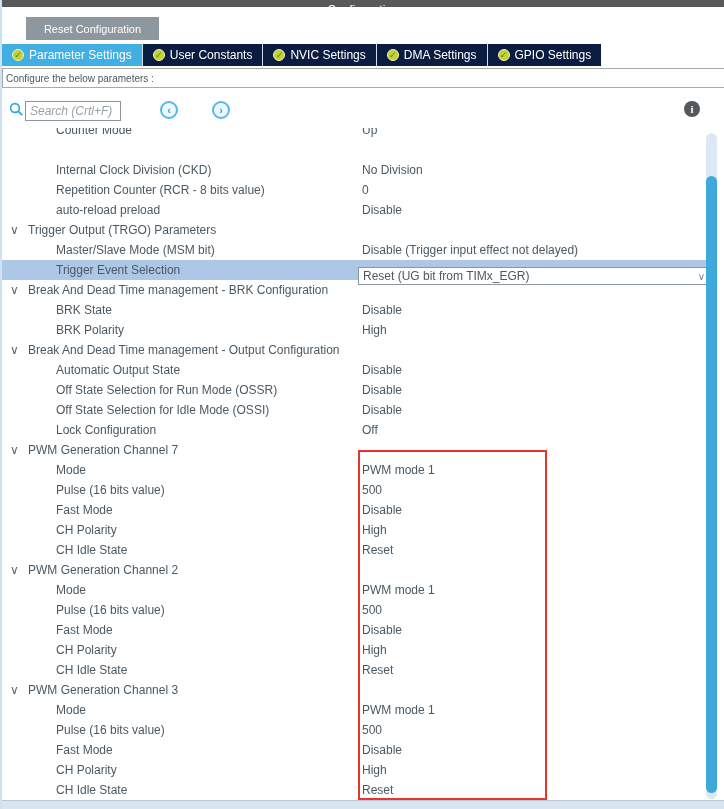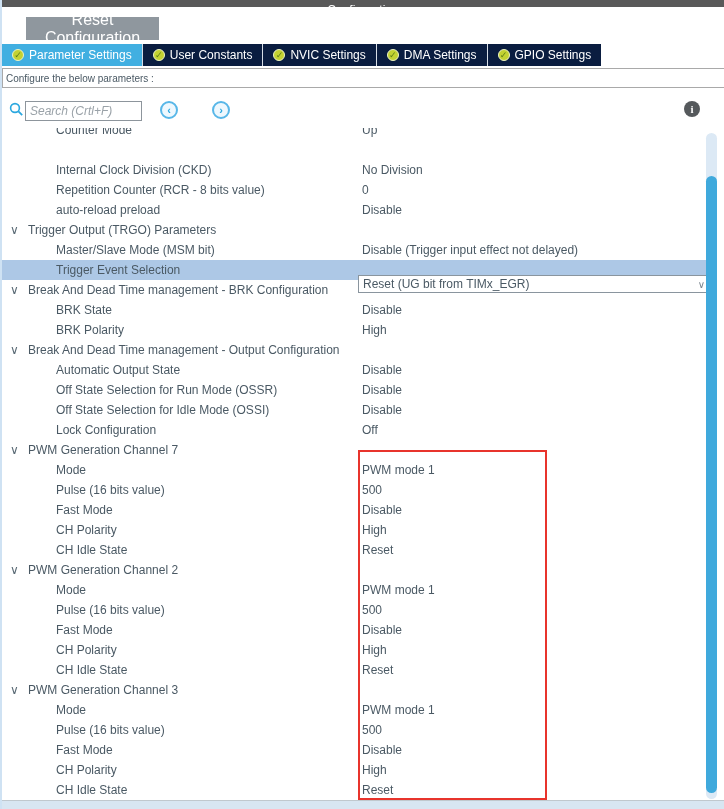--- a/index.html
+++ b/index.html
@@ -12,21 +12,21 @@
     border-left:2px solid #cfe2f3; }
 
   
   .titlebar { position:absolute; left:0; top:0; width:100%; height:7px;
     background:#595959; overflow:hidden; text-align:center; }
   .titlebar span { color:#ffffff; font-size:12px; line-height:12px; display:inline-block;
     margin-top:-6px; }
 
   
   .reset-btn { position:absolute; left:24px; top:17px; width:133px; height:23px;
-    background:#8f979e; color:#ffffff; font-size:16px; border:none;
+    background:#8f979e; color:#ffffff; font-size:11px; border:none;
     display:flex; align-items:center; justify-content:center; cursor:pointer; }
 
   
   .tabs { position:absolute; left:0; top:44px; height:22px; display:flex; }
   .tab { height:22px; display:flex; align-items:center; gap:5px; padding:0 10px;
     background:#0a1d40; color:#ffffff; font-size:12px; white-space:nowrap;
     border-left:1px solid #d7dde6; cursor:pointer; }
   .tab:first-child { border-left:none; }
   .tab.active { background:#41afe1; }
   .badge { width:12px; height:12px; border-radius:50%;
@@ -34,21 +34,21 @@
     font-size:9px; line-height:10px; text-align:center; font-weight:bold; flex:0 0 12px; }
 
   
   .config-bar { position:absolute; left:0; top:68px; width:723px; height:20px;
     border:1px solid #a9a9a9; font-size:10px; color:#4a5964;
     display:flex; align-items:center; padding-left:3px; background:#fff; }
 
   
   .search-row { position:absolute; left:0; top:96px; width:724px; height:32px; }
   .mag { position:absolute; left:7px; top:6px; }
-  .search-input { position:absolute; left:23px; top:5px; width:117px; height:20px;
+  .search-input { position:absolute; left:23px; top:5px; width:96px; height:20px;
     border:1px solid #8d959c; font-size:12px; font-style:italic; color:#555;
     padding:4px 4px; outline:none; font-family:"Liberation Sans",sans-serif; }
   .search-input::placeholder { color:#9aa2a8; font-style:italic; }
   .circle-btn { position:absolute; top:5px; width:18px; height:18px; border-radius:50%;
     border:2px solid #58b7e8; background:#eef8fe; color:#2aa7df;
     display:flex; align-items:center; justify-content:center;
     font-size:11px; font-weight:bold; cursor:pointer; line-height:1; }
   .circle-btn.prev { left:158px; }
   .circle-btn.next { left:210px; }
   .info-btn { position:absolute; right:26px; top:5px; width:16px; height:16px;
@@ -60,21 +60,21 @@
   #param-list { position:absolute; left:0; top:128px; width:706px; height:672px;
     overflow:hidden; }
   .row { position:absolute; left:0; width:706px; height:20px; font-size:12px;
     color:#4a5964; display:block; }
   .row.selected { background:#adc8e6; }
   .chev { position:absolute; left:8px; top:2px; width:14px; color:#5a6a75;
     font-size:12px; line-height:16px; cursor:pointer; }
   .slabel { position:absolute; left:26px; top:3px; white-space:nowrap; }
   .plabel { position:absolute; left:54px; top:3px; white-space:nowrap; }
   .pvalue { position:absolute; left:360px; top:3px; white-space:nowrap; cursor:default; }
-  .combo { position:absolute; left:356px; top:15px; width:354px; height:18px;
+  .combo { position:absolute; left:356px; top:7px; width:354px; height:18px;
     background:#ffffff; border:1px solid #8a959e; font-size:12px; color:#4a5964;
     display:flex; align-items:center; padding:0 4px; cursor:pointer; }
   .combo .ctext { flex:1; white-space:nowrap; overflow:hidden; }
   .combo .cchev { color:#7b868f; font-size:10px; margin-right:2px; }
 
   
   .red-box { position:absolute; left:356px; top:450px; width:189px; height:350px;
     border:2px solid #e8342c; pointer-events:none; }
 
   

